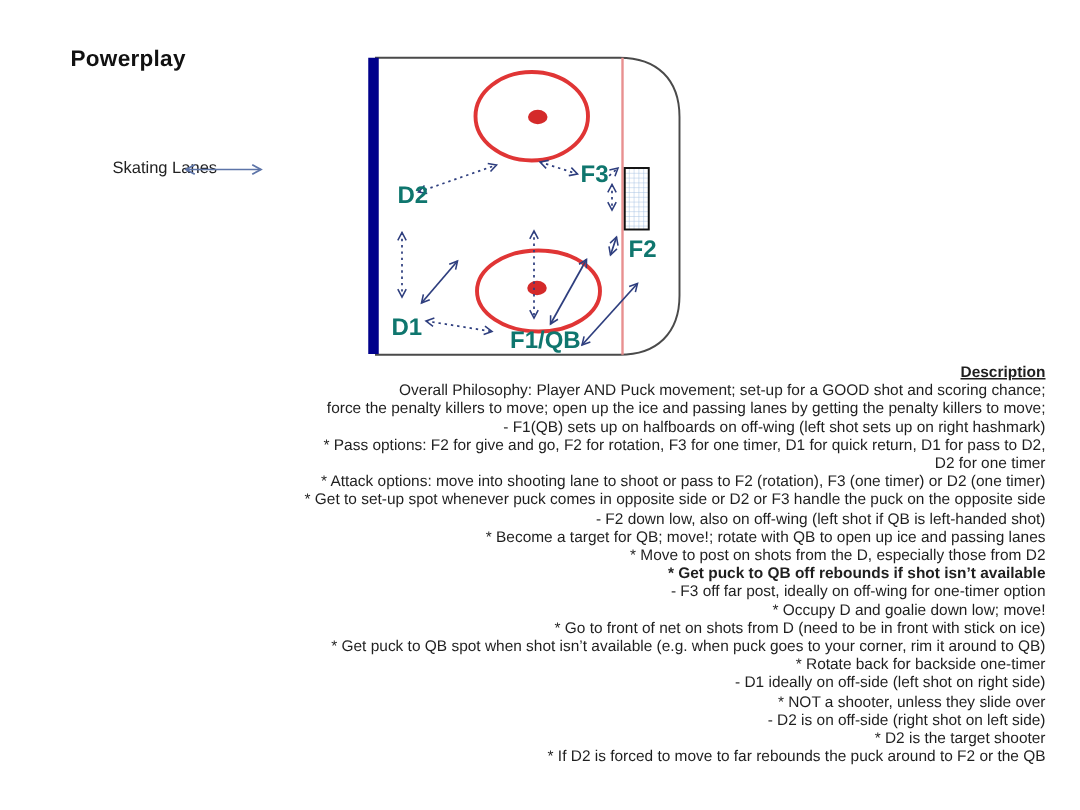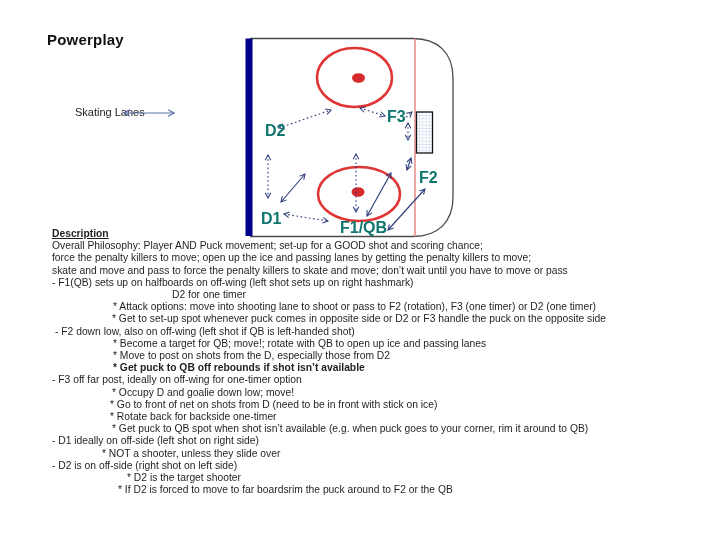--- a/index.html
+++ b/index.html
@@ -27,22 +27,22 @@
   .arr.slate{stroke:var(--arrow-slate,#5d74a8);}
   .mk-navy{fill:none;stroke:var(--arrow-navy,#2e3e7e);stroke-width:1.3px;}
   .mk-slate{fill:none;stroke:var(--arrow-slate,#5d74a8);stroke-width:1.3px;}
   .net-grid-line{stroke:var(--net-grid,#a9c4e4);stroke-width:0.7px;fill:none;}
   .boards-path{fill:none;stroke:var(--board-gray,#4a4a4a);stroke-width:1.3px;}
   .plabel{
     position:absolute;font-size:16px;font-weight:bold;color:#0f766e;
     white-space:nowrap;line-height:13px;
   }
   .desc{
-    position:absolute;left:52px;top:228px;width:645px;
-    font-size:10.3px;line-height:12.2px;color:var(--text-dark,#1f1f1f);
+    position:absolute;left:52px;top:243px;width:645px;
+    font-size:10.3px;line-height:12.2px;color:var(--text-dark,#1f1f1f);text-align:right;
   }
   .desc-heading{
     font-weight:bold;text-decoration:underline;
   }
   .desc-line{white-space:nowrap;}
 </style>
 </head>
 <body>
 
 <div class="slide">
@@ -90,44 +90,44 @@
     <line class="arr" x1="281" y1="202" x2="305" y2="174" marker-start="url(#mN)" marker-end="url(#mN)"></line>
     <line class="arr dotted" x1="284" y1="214" x2="328" y2="221" marker-start="url(#mN)" marker-end="url(#mN)"></line>
     <line class="arr dotted" x1="356" y1="154" x2="356" y2="212" marker-start="url(#mN)" marker-end="url(#mN)"></line>
     <line class="arr" x1="391" y1="173" x2="367" y2="216" marker-start="url(#mN)" marker-end="url(#mN)"></line>
     <line class="arr" x1="388" y1="230" x2="425" y2="189" marker-start="url(#mN)" marker-end="url(#mN)"></line>
     <line class="arr" x1="407" y1="170" x2="411" y2="158" marker-start="url(#mN)" marker-end="url(#mN)"></line>
   </svg>
 
   <div class="plabel" style="left:265px;top:124px">D2</div>
   <div class="plabel" style="left:387px;top:110px">F3</div>
-  <div class="plabel" style="left:419px;top:171px">F2</div>
+  <div class="plabel" style="left:419px;top:160px">F2</div>
   <div class="plabel" style="left:261px;top:212px">D1</div>
   <div class="plabel" style="left:340px;top:221px">F1/QB</div>
 
   <div class="desc">
     <div class="desc-heading">Description</div>
     <div>
         <div class="desc-line">Overall Philosophy:  Player AND Puck movement; set-up for a GOOD shot and scoring chance;</div>
         <div class="desc-line">force the penalty killers to move; open up the ice and passing lanes by getting the penalty killers to move;</div>
-        <div class="desc-line">skate and move and pass to force the penalty killers to skate and move; don’t wait until you have to move or pass</div>
         <div class="desc-line">- F1(QB) sets up on halfboards on off-wing (left shot sets up on right hashmark)</div>
+        <div class="desc-line" style="padding-left: 58px;">* Pass options: F2 for give and go, F2 for rotation, F3 for one timer, D1 for quick return, D1 for pass to D2,</div>
         <div class="desc-line" style="padding-left: 120px;">D2 for one timer</div>
         <div class="desc-line" style="padding-left: 61px;">* Attack options: move into shooting lane to shoot or pass to F2 (rotation), F3 (one timer) or D2 (one timer)</div>
         <div class="desc-line" style="padding-left: 60px;">* Get to set-up spot whenever puck comes in opposite side or D2 or F3 handle the puck on the opposite side</div>
         <div class="desc-line" style="padding-left: 3px;">- F2 down low, also on off-wing (left shot if QB is left-handed shot)</div>
         <div class="desc-line" style="padding-left: 61px;">* Become a target for QB;  move!; rotate with QB to open up ice and passing lanes</div>
         <div class="desc-line" style="padding-left: 61px;">* Move to post on shots from the D, especially those from D2</div>
         <div class="desc-line" style="padding-left: 61px; font-weight: bold;">* Get puck to QB off rebounds if shot isn’t available</div>
         <div class="desc-line">-  F3 off far post, ideally on off-wing for one-timer option</div>
         <div class="desc-line" style="padding-left: 60px;">* Occupy D and goalie down low; move!</div>
         <div class="desc-line" style="padding-left: 58px;">* Go to front of net on shots from D (need to be in front with stick on ice)</div>
+        <div class="desc-line" style="padding-left: 60px;">* Get puck to QB spot when shot isn’t available (e.g. when puck goes to your corner, rim it around to QB)</div>
         <div class="desc-line" style="padding-left: 58px;">* Rotate back for backside one-timer</div>
-        <div class="desc-line" style="padding-left: 60px;">* Get puck to QB spot when shot isn’t available (e.g. when puck goes to your corner, rim it around to QB)</div>
         <div class="desc-line">- D1 ideally on off-side (left shot on right side)</div>
         <div class="desc-line" style="padding-left: 50px;">* NOT a shooter, unless they slide over</div>
         <div class="desc-line">- D2 is on off-side (right shot on left side)</div>
         <div class="desc-line" style="padding-left: 75px;">* D2 is the target shooter</div>
-        <div class="desc-line" style="padding-left: 66px;">* If D2 is forced to move to far boardsrim the puck around to F2 or the QB</div>
+        <div class="desc-line" style="padding-left: 66px;">* If D2 is forced to move to far rebounds the puck around to F2 or the QB</div>
       </div>
   </div>
 
 </div>
 
 </body></html>

